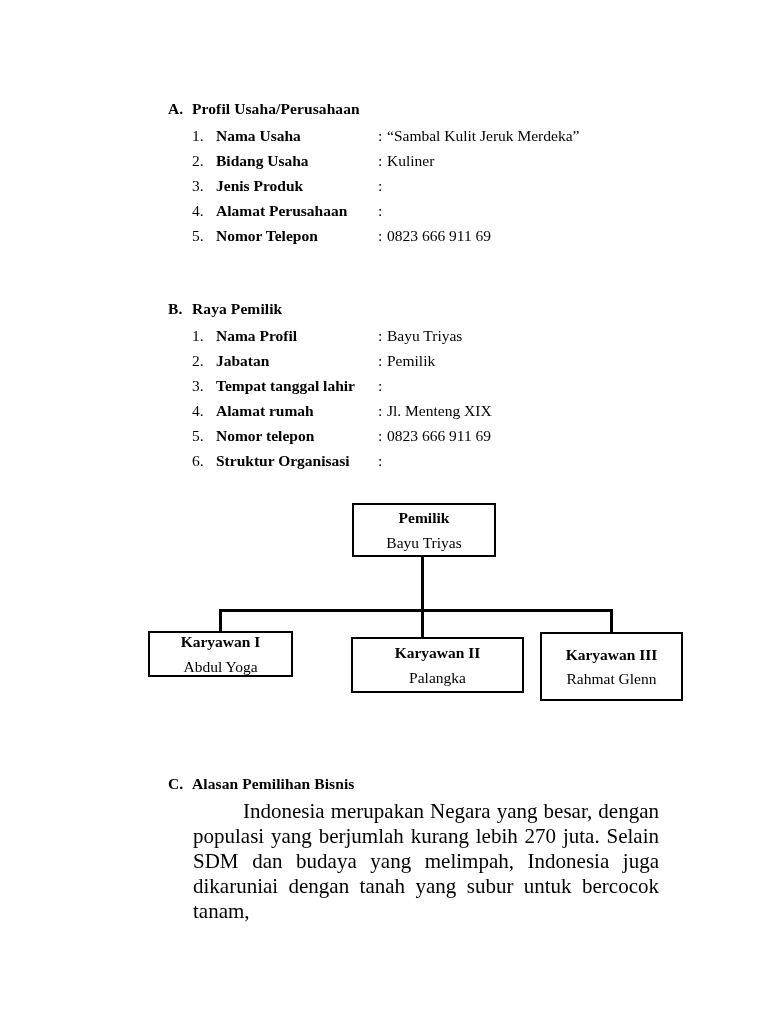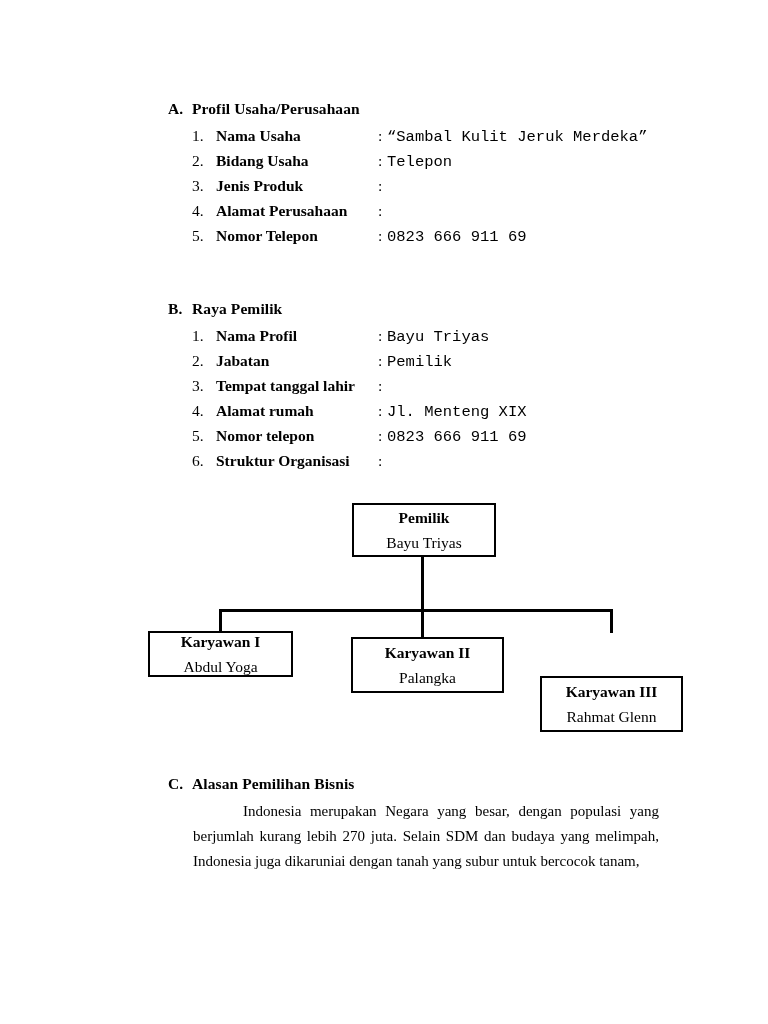--- a/index.html
+++ b/index.html
@@ -69,21 +69,20 @@
     width: 162px;
     font-weight: bold;
   }
   .row-colon {
     flex: 0 0 9px;
     width: 9px;
   }
   .row-value {
     flex: 1 1 auto;
     white-space: nowrap;
-    font-family: Liberation Mono, monospace;
   }
 
   
   .orgchart {
     position: absolute;
     left: 0;
     top: 0;
     width: 768px;
     height: 1024px;
     pointer-events: none;
@@ -113,21 +112,21 @@
     position: absolute;
     background: #000000;
     pointer-events: none;
   }
 
   
   .para {
     position: absolute;
     left: 193px;
     width: 466px;
-    font-size: 15px;
+    font-size: 21px;
     line-height: 25px;
     text-align: justify;
     text-indent: 50px;
     text-justify: inter-word;
   }
 </style>
 </head>
 <body>
 
 <div class="page">
@@ -141,21 +140,21 @@
       <li class="data-row">
         <span class="row-num">1.</span>
         <span class="row-label">Nama Usaha</span>
         <span class="row-colon">:</span>
         <span class="row-value">“Sambal Kulit Jeruk Merdeka”</span>
       </li>
       <li class="data-row">
         <span class="row-num">2.</span>
         <span class="row-label">Bidang Usaha</span>
         <span class="row-colon">:</span>
-        <span class="row-value">Telepon</span>
+        <span class="row-value">Kuliner</span>
       </li>
       <li class="data-row">
         <span class="row-num">3.</span>
         <span class="row-label">Jenis Produk</span>
         <span class="row-colon">:</span>
       </li>
       <li class="data-row">
         <span class="row-num">4.</span>
         <span class="row-label">Alamat Perusahaan</span>
         <span class="row-colon">:</span>
@@ -226,26 +225,26 @@
     <div class="org-box" style="left:352px; top:503px; width:144px; height:54px;">
       <div class="org-title">Pemilik</div>
       <div class="org-person">Bayu Triyas</div>
     </div>
 
     <div class="org-box" style="left:148px; top:631px; width:145px; height:46px;">
       <div class="org-title">Karyawan I</div>
       <div class="org-person">Abdul Yoga</div>
     </div>
 
-    <div class="org-box" style="left:351px; top:637px; width:153px; height:56px;text-align:center;">
+    <div class="org-box" style="left:351px; top:637px; width:173px; height:56px;text-align:center;">
       <div class="org-title">Karyawan II</div>
       <div class="org-person">Palangka</div>
     </div>
 
-    <div class="org-box" style="left:540px; top:632px; width:143px; height:56px;margin-top:44px;">
+    <div class="org-box" style="left:540px; top:632px; width:143px; height:69px;">
       <div class="org-title">Karyawan III</div>
       <div class="org-person">Rahmat Glenn</div>
     </div>
   </div>
 
   <div class="section" style="top:775px;">
     <div class="section-head">
       <span class="section-letter">C.</span>
       <span class="section-title">Alasan Pemilihan Bisnis</span>
     </div>

